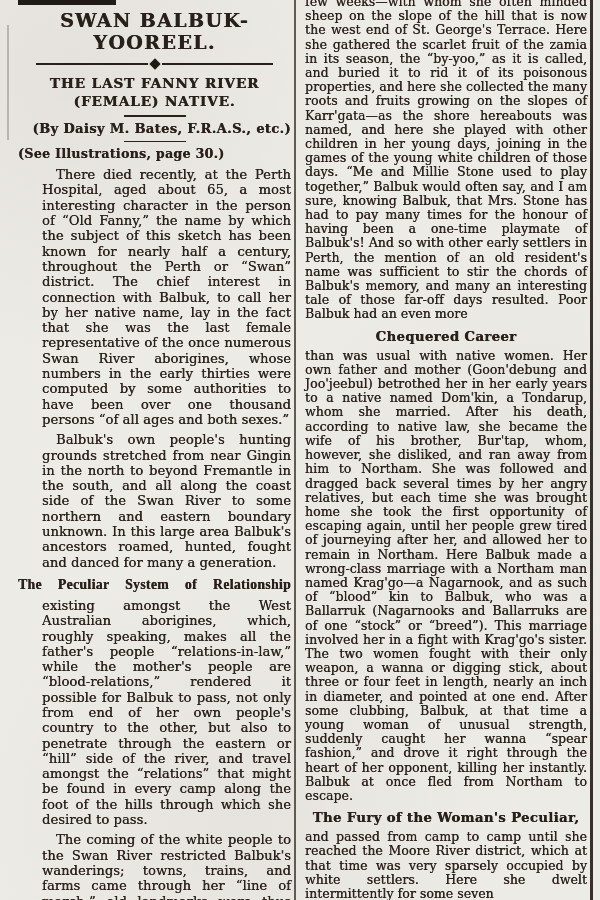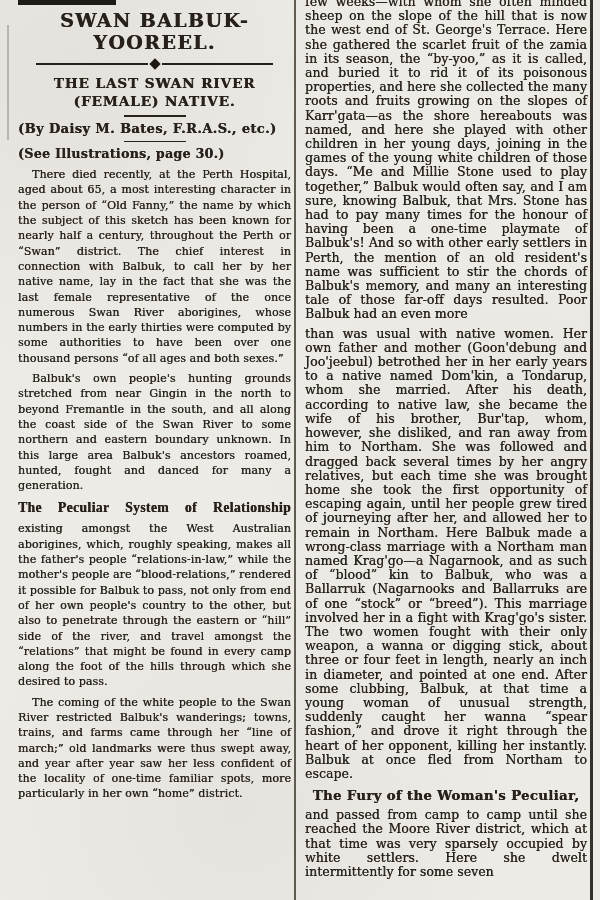--- a/index.html
+++ b/index.html
@@ -26,41 +26,41 @@
   .col{position:absolute;top:0;}
   .col-left{left:18px;width:273px;}
   .col-right{left:305px;width:282px;top:-5px;}
 
   .col p{
     margin:0 0 5px 0;
     text-align:justify;
     text-shadow:0.35px 0 0 rgba(38,30,22,0.8);
     letter-spacing:0.1px;
   }
-  .col-left p{font-size:11px;line-height:15.3px;}
+  .col-left p{font-size:13px;line-height:15.3px;margin-left:24px;}
   .col-right p{font-size:12.4px;line-height:14.2px;}
   .indent{text-indent:14px;}
 
   .headline{
     margin:9px 0 0 0;text-align:center;
     font-size:19px;font-weight:bold;letter-spacing:1.4px;
     text-shadow:0.5px 0 0 rgba(30,24,18,0.9);
   }
   .ornament{display:flex;align-items:center;justify-content:center;margin:7px 18px 6px 18px;}
   .ornament .ln{flex:1;height:1.6px;background:#2a241e;}
   .ornament .diamond{width:8px;height:8px;background:#231e18;transform:rotate(45deg);margin:0 3px;}
 
   .subtitle{
     margin:4px 0 0 0;text-align:center;
     font-size:13.6px;font-weight:bold;letter-spacing:0.9px;line-height:18px;
     text-shadow:0.4px 0 0 rgba(30,24,18,0.9);
   }
   .mini-rule{width:62px;height:1.6px;background:#2c261f;margin:5px auto 4px auto;}
   .byline{
-    text-align:left;font-size:13px;font-weight:bold;letter-spacing:0.4px;margin:2px 0 1px 0;
+    text-align:right;font-size:13px;font-weight:bold;letter-spacing:0.4px;margin:2px 0 1px 0;
     text-shadow:0.35px 0 0 rgba(30,24,18,0.85);
   }
   .see-note{
     text-align:left;font-size:12.6px;font-weight:bold;letter-spacing:0.3px;margin:2px 0 6px 0;
     text-shadow:0.3px 0 0 rgba(30,24,18,0.8);
   }
   .crosshead{
     font-size:13.6px;font-weight:bold;margin:7px 0 5px 0;
     text-shadow:0.4px 0 0 rgba(30,24,18,0.9);
     letter-spacing:0.4px;
@@ -81,39 +81,40 @@
 
   <div class="col col-left">
     <h1 class="headline">SWAN BALBUK-YOOREEL.</h1>
 
     <div class="ornament">
       <span class="ln"></span>
       <span class="diamond"></span>
       <span class="ln"></span>
     </div>
 
-    <h2 class="subtitle">THE LAST SWAN RIVER (FEMALE) NATIVE.</h2>
+    <h2 class="subtitle">THE LAST FANNY RIVER (FEMALE) NATIVE.</h2>
     <div class="mini-rule"></div>
 
     <div class="byline">(By Daisy M. Bates, F.R.A.S., etc.)</div>
     <div class="mini-rule"></div>
 
     <div class="see-note">(See Illustrations, page 30.)</div>
 
     <p class="indent">There died recently, at the Perth Hospital, aged about 65, a most interesting character in the person of “Old Fanny,” the name by which the subject of this sketch has been known for nearly half a century, throughout the Perth or “Swan” district. The chief interest in connection with Balbuk, to call her by her native name, lay in the fact that she was the last female representative of the once numerous Swan River aborigines, whose numbers in the early thirties were computed by some authorities to have been over one thousand persons “of all ages and both sexes.”</p>
     <p class="indent">Balbuk's own people's hunting grounds stretched from near Gingin in the north to beyond Fremantle in the south, and all along the coast side of the Swan River to some northern and eastern boundary unknown. In this large area Balbuk's ancestors roamed, hunted, fought and danced for many a generation.</p>
 
     <h3 class="crosshead full">The Peculiar System of Relationship</h3>
     <p>existing amongst the West Australian aborigines, which, roughly speaking, makes all the father's people “relations-in-law,” while the mother's people are “blood-relations,” rendered it possible for Balbuk to pass, not only from end of her own people's country to the other, but also to penetrate through the eastern or “hill” side of the river, and travel amongst the “relations” that might be found in every camp along the foot of the hills through which she desired to pass.</p>
     <p class="indent">The coming of the white people to the Swan River restricted Balbuk's wanderings; towns, trains, and farms came through her “line of march;” old landmarks were thus swept away, and year after year saw her less confident of the locality of one-time familiar spots, more particularly in her own “home” district.</p>
 
   </div>
 
   <div class="col col-right">
     <p>few weeks—with whom she often minded sheep on the slope of the hill that is now the west end of St. George's Terrace. Here she gathered the scarlet fruit of the zamia in its season, the “by-yoo,” as it is called, and buried it to rid it of its poisonous properties, and here she collected the many roots and fruits growing on the slopes of Karr'gata—as the shore hereabouts was named, and here she played with other children in her young days, joining in the games of the young white children of those days. “Me and Millie Stone used to play together,” Balbuk would often say, and I am sure, knowing Balbuk, that Mrs. Stone has had to pay many times for the honour of having been a one-time playmate of Balbuk's! And so with other early settlers in Perth, the mention of an old resident's name was sufficient to stir the chords of Balbuk's memory, and many an interesting tale of those far-off days resulted. Poor Balbuk had an even more</p>
 
+    <h3 class="crosshead center">Chequered Career</h3>
     <p>than was usual with native women. Her own father and mother (Goon'debung and Joo'jeebul) betrothed her in her early years to a native named Dom'kin, a Tondarup, whom she married. After his death, according to native law, she became the wife of his brother, Bur'tap, whom, however, she disliked, and ran away from him to Northam. She was followed and dragged back several times by her angry relatives, but each time she was brought home she took the first opportunity of escaping again, until her people grew tired of journeying after her, and allowed her to remain in Northam. Here Balbuk made a wrong-class marriage with a Northam man named Krag'go—a Nagarnook, and as such of “blood” kin to Balbuk, who was a Ballarruk (Nagarnooks and Ballarruks are of one “stock” or “breed”). This marriage involved her in a fight with Krag'go's sister. The two women fought with their only weapon, a wanna or digging stick, about three or four feet in length, nearly an inch in diameter, and pointed at one end. After some clubbing, Balbuk, at that time a young woman of unusual strength, suddenly caught her wanna “spear fashion,” and drove it right through the heart of her opponent, killing her instantly. Balbuk at once fled from Northam to escape.</p>
 
     <h3 class="crosshead center">The Fury of the Woman's Peculiar,</h3>
     <p>and passed from camp to camp until she reached the Moore River district, which at that time was very sparsely occupied by white settlers. Here she dwelt intermittently for some seven</p>
   </div>
 
 </div>
 
 </body></html>

